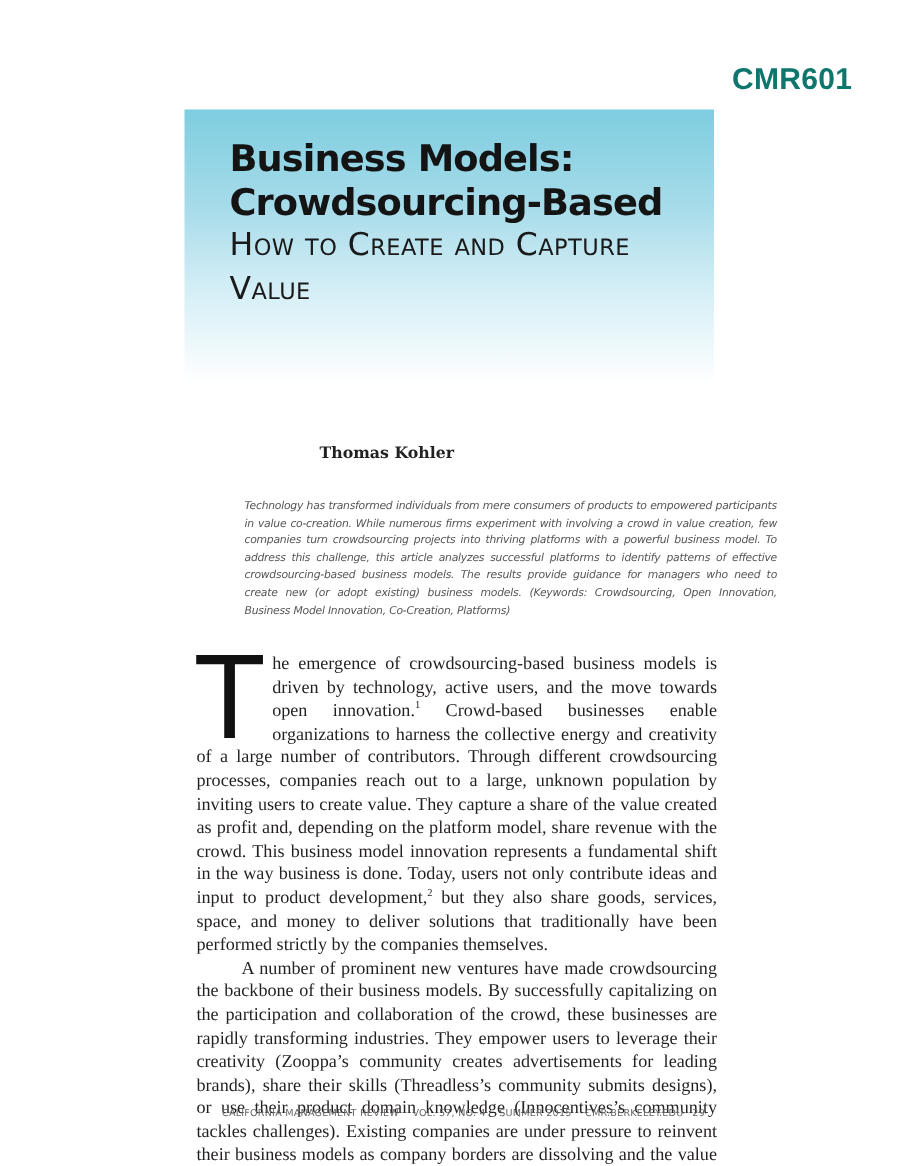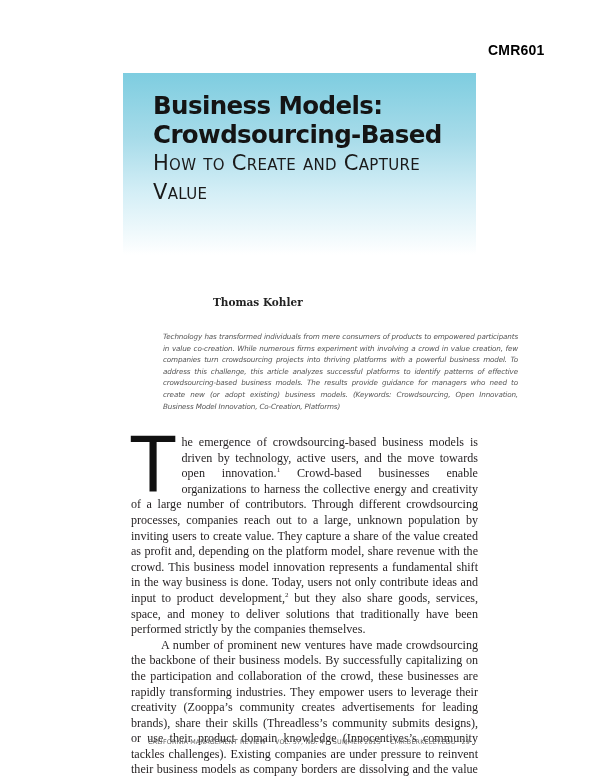--- a/index.html
+++ b/index.html
@@ -1,17 +1,17 @@
 <!DOCTYPE html>
 <html><head>
 <meta charset="utf-8">
 <style>
   html, body { margin: 0; padding: 0; background: #ffffff; }
   body { width: 600px; height: 777px; position: relative; overflow: hidden; font-family: "Liberation Serif", serif; color: #231f20; }
-  .code { position: absolute; left: 488px; top: 42px; font-family: "Liberation Sans", sans-serif; font-weight: bold; font-size: 14px; color: #000000; letter-spacing: 0.2px; text-align: right; }
+  .code { position: absolute; left: 488px; top: 42px; font-family: "Liberation Sans", sans-serif; font-weight: bold; font-size: 20px; color: #0f766e; letter-spacing: 0.2px; text-align: right; }
   .title-box { position: absolute; left: 123px; top: 73px; width: 353px; height: 182px;
     background: linear-gradient(to bottom, #7ecde0 0%, #a6dbe9 35%, #d3eef6 65%, #ffffff 100%); }
   .title-main { position: absolute; left: 30px; top: 18px; font-family: "DejaVu Sans", sans-serif; font-weight: bold; font-size: 24.5px; line-height: 29px; color: #141414; letter-spacing: -0.6px; }
   .title-sub { position: absolute; left: 30px; top: 76px; font-family: "DejaVu Sans", sans-serif; font-size: 21px; line-height: 29px; color: #1a1a1a; font-variant: small-caps; letter-spacing: 0.3px; width: 320px; }
   .author { position: absolute; left: 177px; top: 296px; font-family: "DejaVu Serif", serif; font-weight: bold; font-size: 10.5px; color: #222; margin-left: 36px; }
   .abstract { position: absolute; left: 123px; top: 331px; width: 355px; font-family: "DejaVu Sans", sans-serif; font-style: italic; font-size: 7.2px; line-height: 11.6px; color: #555; text-align: justify; letter-spacing: -0.15px; margin-left: 40px; }
   .body { position: absolute; left: 131px; top: 435px; width: 347px; font-family: "Liberation Serif", serif; font-size: 12.1px; line-height: 15.6px; color: #231f20; text-align: justify; }
   .body p { margin: 0; }
   .body p + p { text-indent: 30px; }
   .dropcap { float: left; font-family: "DejaVu Sans", sans-serif; font-size: 76px; line-height: 58px; height: 60px; margin: 2px 4px 0 0; color: #111; font-weight: normal; transform: scaleX(0.95); transform-origin: left; }

